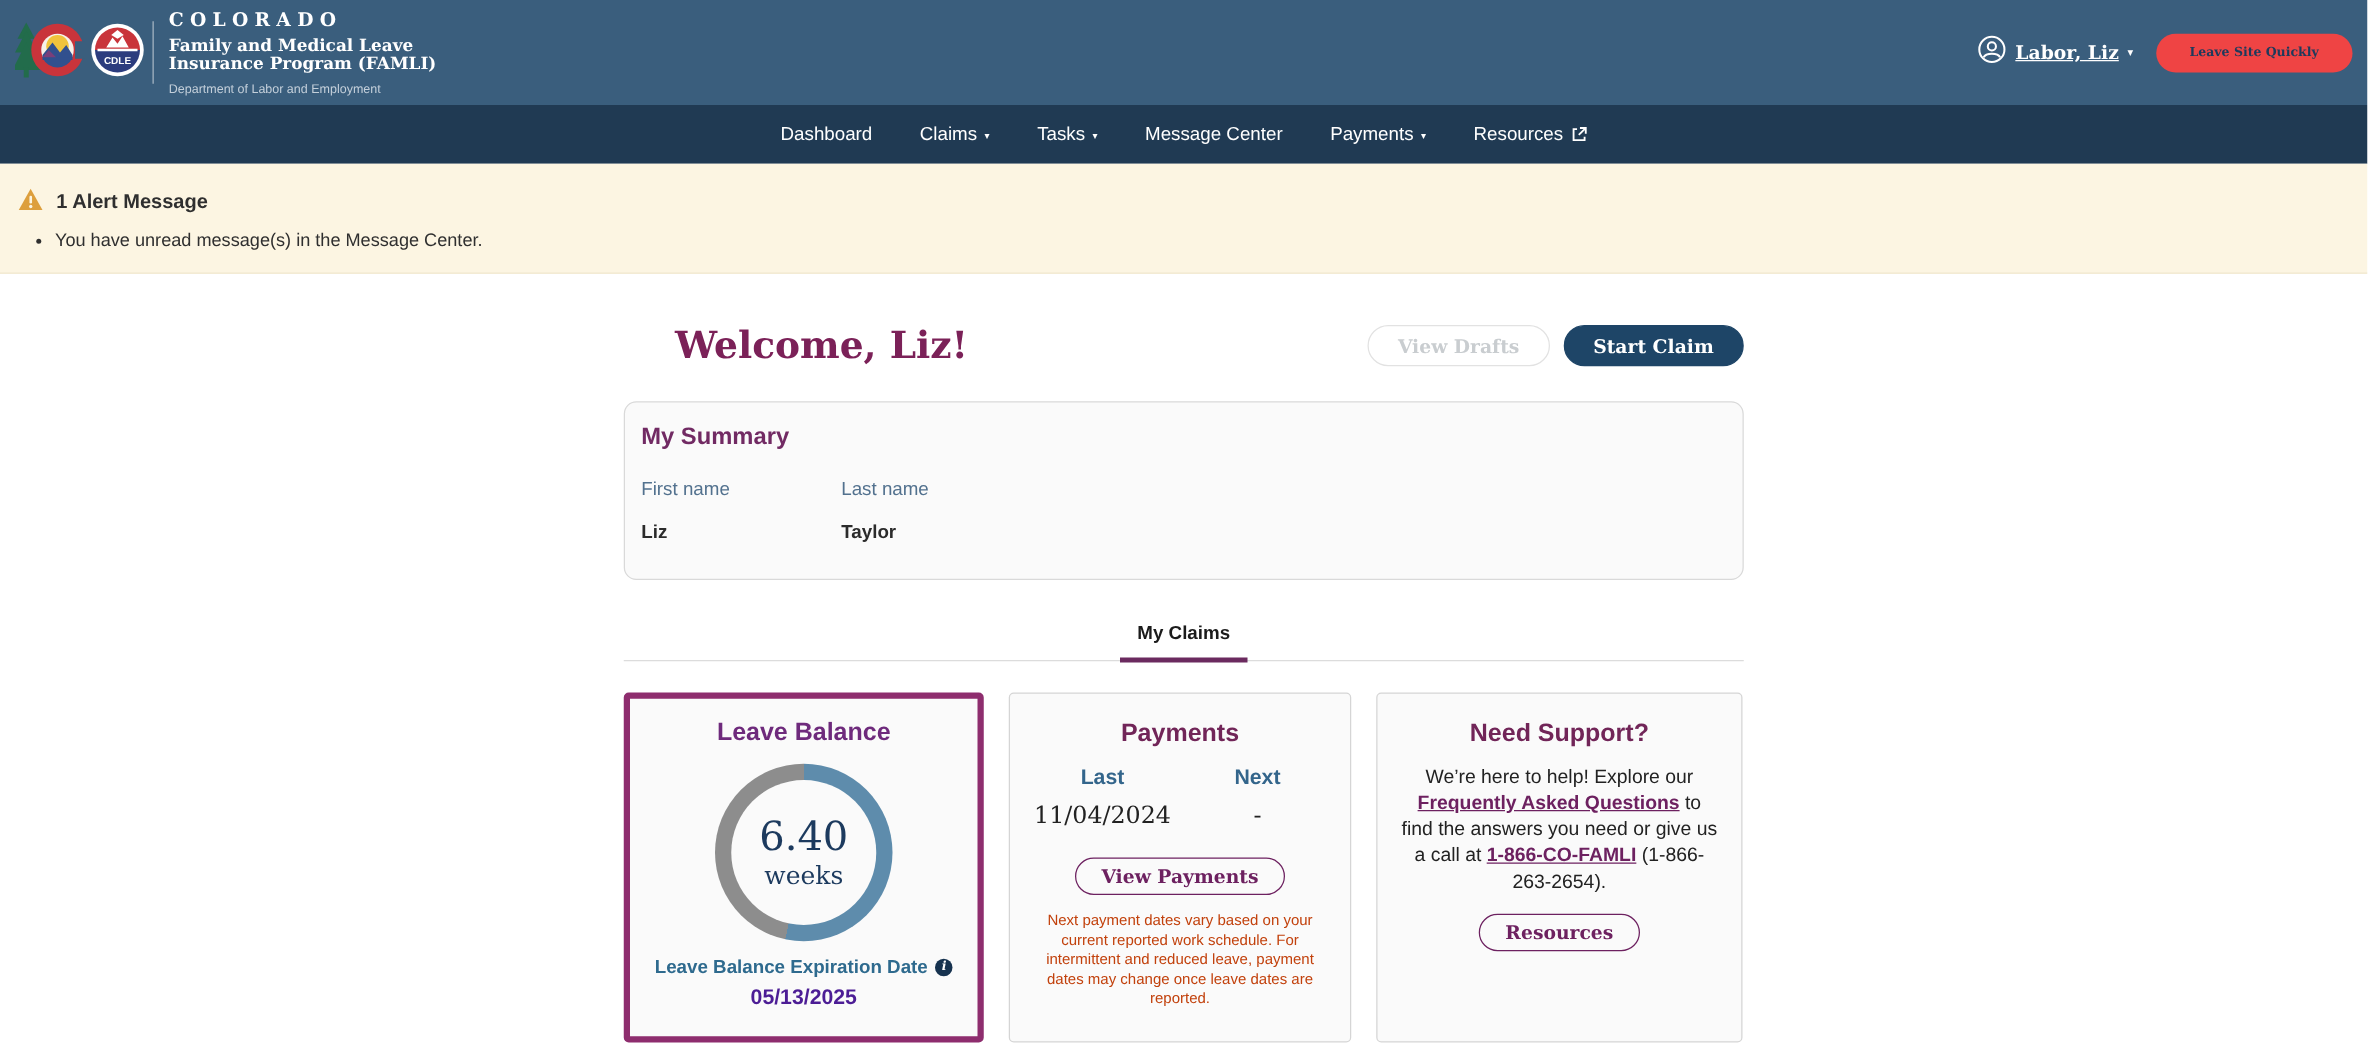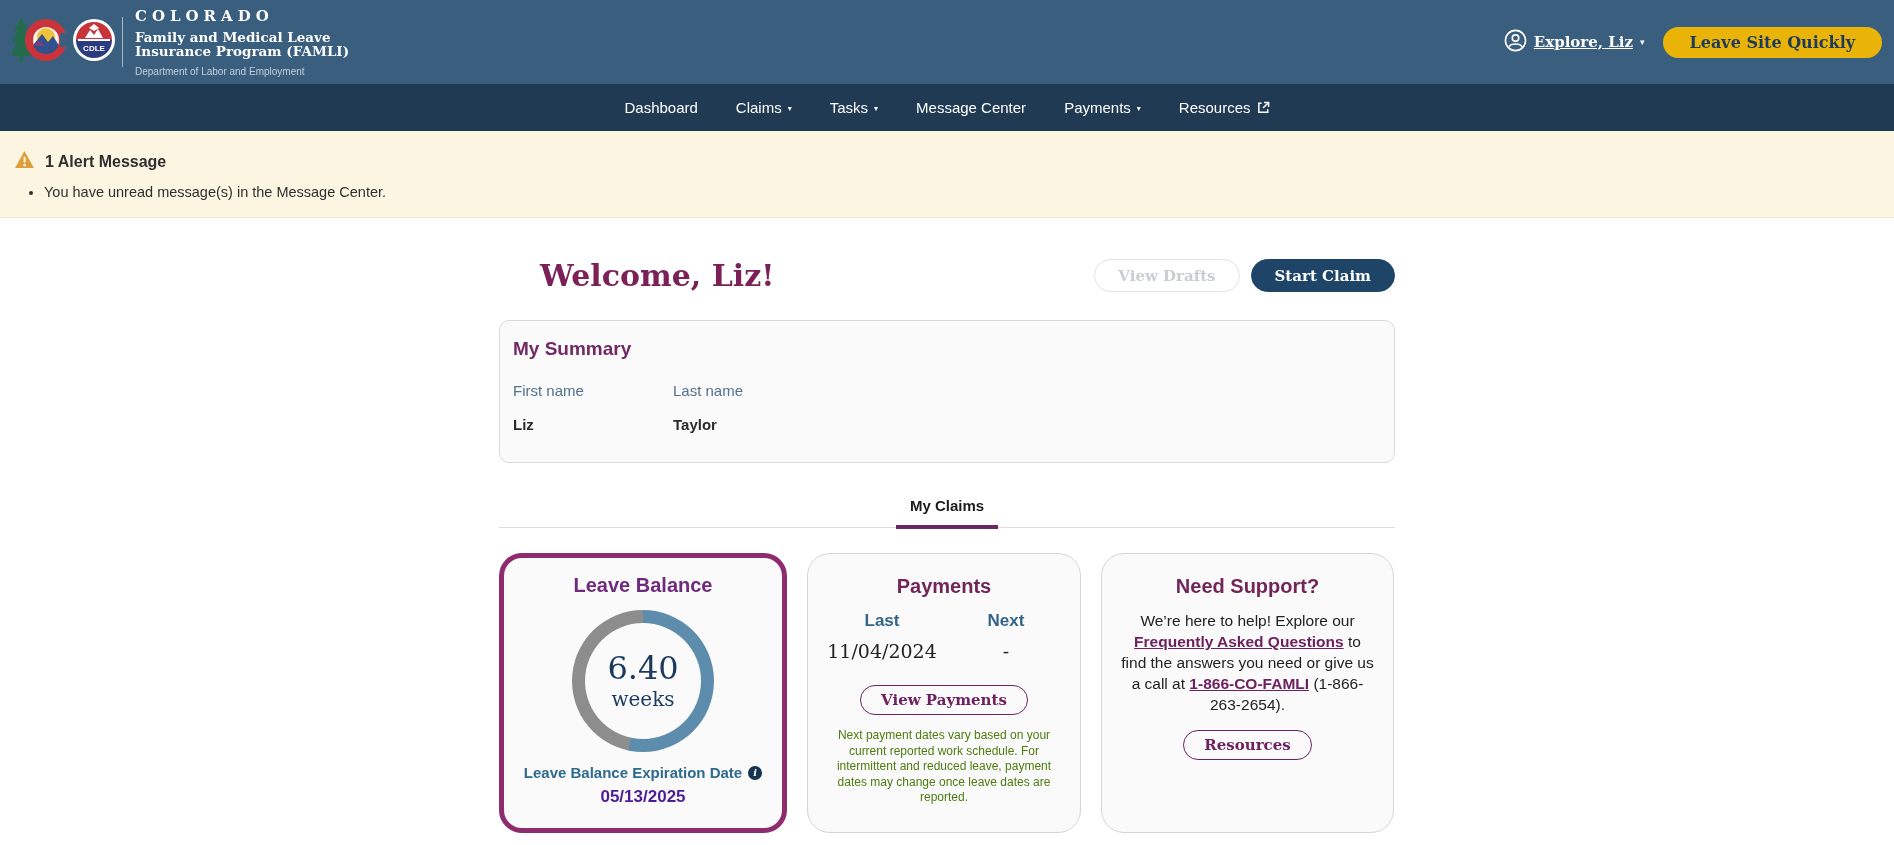--- a/index.html
+++ b/index.html
@@ -12,22 +12,22 @@
   .logo-sep { width:1px; height:50px; background:rgba(255,255,255,.55); margin:0 12px 0 6px; }
   .brand-text { color:#fff; }
   .brand-name { font-family:"DejaVu Serif",serif; font-weight:bold; font-size:15px; letter-spacing:5px; line-height:16px; }
   .brand-line { font-family:"DejaVu Serif",serif; font-weight:bold; font-size:13.5px; line-height:14.5px; }
   .brand-line.first { margin-top:6px; }
   .brand-dept { font-size:10px; color:#c3cfda; margin-top:7px; }
   .header-spacer { flex:1; }
   .user-menu { display:flex; align-items:center; gap:7px; color:#fff; cursor:pointer; margin-right:18px; }
   .user-name { font-family:"DejaVu Serif",serif; font-weight:bold; font-size:15px; text-decoration:underline; }
   .caret { font-size:9px; color:#fff; line-height:1; }
-  .btn-leave-site { background:#eab308; color:#1d3a5c; border:none; border-radius:16px; height:31px; padding:0 27px;
-                    font-family:"DejaVu Serif",serif; font-weight:bold; font-size:16px; cursor:pointer; margin-right:2px; }
+  .btn-leave-site { background:#ef4444; color:#1d3a5c; border:none; border-radius:16px; height:31px; padding:0 27px;
+                    font-family:"DejaVu Serif",serif; font-weight:bold; font-size:10px; cursor:pointer; margin-right:2px; }
 
   
   .navbar { height:47px; background:#203a53; display:flex; justify-content:center; align-items:center; gap:38px; }
   .nav-item { display:flex; align-items:center; gap:6px; color:#fff; font-size:15px; text-decoration:none; cursor:pointer; }
   .nav-item .caret { font-size:8px; margin-top:2px; }
   .ext-icon svg { display:block; }
 
   
   .alert-bar { background:#fcf5e2; padding:19px 14px 17px 14px; border-bottom:1px solid #f0e7cd; }
   .alert-head { display:flex; align-items:center; gap:10px; }
@@ -50,21 +50,21 @@
   .s-field { width:160px; }
   .s-field:nth-child(3) { width:140px; }
   .s-label { font-size:15px; color:#52718e; }
   .s-value { font-size:15px; font-weight:bold; color:#2b2b2b; margin-top:17px; }
 
   .tabs-bar { margin-top:34px; border-bottom:1px solid #dcdcdc; display:flex; justify-content:center; }
   .tab-active { font-size:15px; font-weight:bold; color:#1b1b1b; padding:0 14px 11px; border-bottom:4px solid #6b2a5f;
                 margin-bottom:-2px; cursor:pointer; }
 
   .cards-row { margin-top:25px; display:flex; gap:20px; }
-  .card { background:#fafafa; border:1px solid #d5d5d5; border-radius:23px; height:280px; text-align:center; }
+  .card { background:#fafafa; border:1px solid #d5d5d5; border-radius:4px; height:280px; text-align:center; }
   .card-title { font-size:20px; font-weight:bold; color:#712558; margin-top:21px; }
   .leave-card { width:288px; border:5px solid #8e2d6e; }
   .leave-card .card-title { margin-top:16px; color:#6e2a7c; }
   .donut { width:142px; height:142px; border-radius:50%; margin:13px auto 0; display:flex; align-items:center; justify-content:center; }
   .donut-hole { width:116px; height:116px; border-radius:50%; background:#fafafa; display:flex; flex-direction:column;
                 align-items:center; justify-content:center; }
   .donut-value { font-family:"DejaVu Serif",serif; font-size:32px; color:#1c3a5e; line-height:34px; }
   .donut-unit  { font-family:"DejaVu Serif",serif; font-size:20px; color:#1c3a5e; margin-top:2px; }
   .exp-row { margin-top:12px; display:flex; align-items:center; justify-content:center; gap:6px; }
   .exp-label { font-size:15px; font-weight:600; color:#2e6a8e; }
@@ -73,21 +73,21 @@
   .exp-date { font-size:17px; font-weight:bold; color:#4c1d95; margin-top:6px; }
 
   .payments-card { width:274px; }
   .ln-row { display:flex; justify-content:center; gap:4px; margin-top:13px; }
   .ln-col { width:120px; }
   .ln-label { font-size:17px; font-weight:600; color:#33658b; }
   .ln-value { font-family:"DejaVu Serif",serif; font-size:19px; color:#222; margin-top:9px; }
   .btn-outline { display:inline-block; background:#fafafa; border:1.5px solid #6d2160; border-radius:16px; color:#6d2160;
                  font-family:"DejaVu Serif",serif; font-weight:bold; font-size:15px; padding:5px 20px; cursor:pointer; }
   .payments-card .btn-outline { margin-top:23px; }
-  .fine-print { width:240px; margin:13px auto 0; font-size:12px; line-height:15.5px; color:#4d7c0f; }
+  .fine-print { width:240px; margin:13px auto 0; font-size:12px; line-height:15.5px; color:#c2410c; }
 
   .support-card { width:293px; }
   .support-body { width:254px; margin:12px auto 0; font-size:15.5px; line-height:21px; color:#222; }
   .support-body a { color:#6d2160; font-weight:bold; text-decoration:underline; cursor:pointer; }
   .support-card .btn-outline { margin-top:15px; }
 </style>
 </head>
 <body>
 
 <div class="header">
@@ -128,21 +128,21 @@
   </div>
   <div class="header-spacer"></div>
   <div class="user-menu">
     <span>
       <svg width="23" height="23" viewBox="0 0 24 24" fill="none" stroke="#fff" stroke-width="1.7">
         <circle cx="12" cy="12" r="10.5"></circle>
         <circle cx="12" cy="9.5" r="3.4"></circle>
         <path d="M5.2 18.6 c1.8-4 11.8-4 13.6 0"></path>
       </svg>
     </span>
-    <span class="user-name">Explore, Liz</span>
+    <span class="user-name">Labor, Liz</span>
     <span class="caret">▾</span>
   </div>
   <button class="btn-leave-site">Leave Site Quickly</button>
 </div>
 
 <div class="navbar">
   <a class="nav-item">
     <span>Dashboard</span>
   </a>
   <a class="nav-item">

